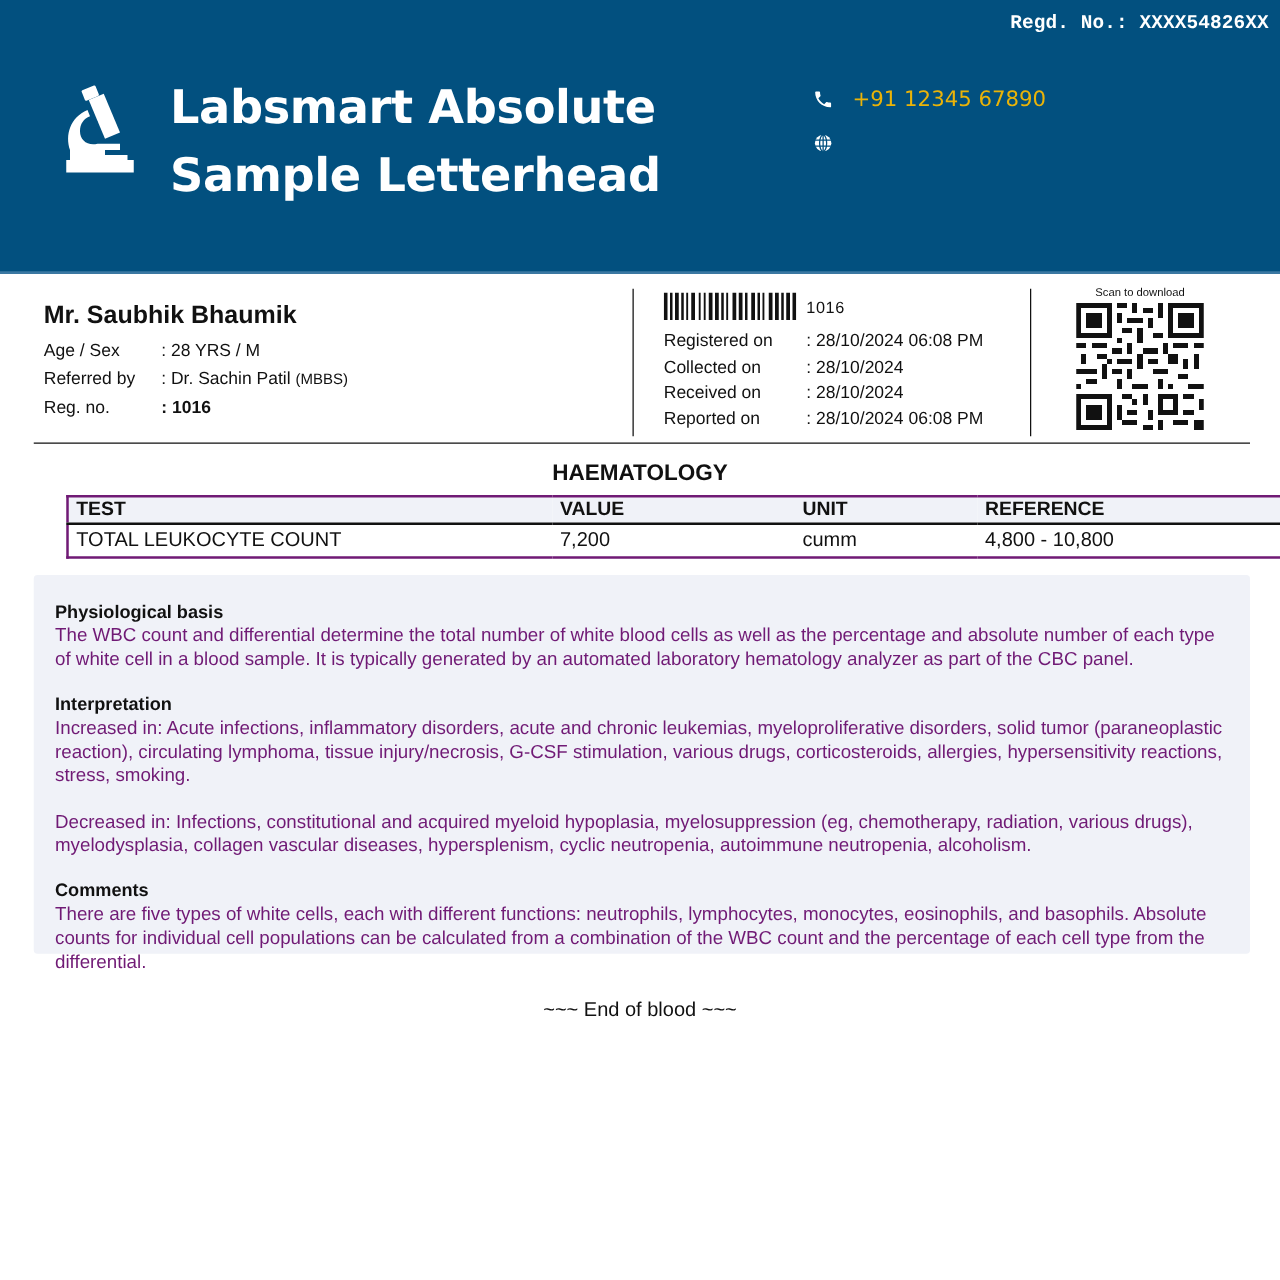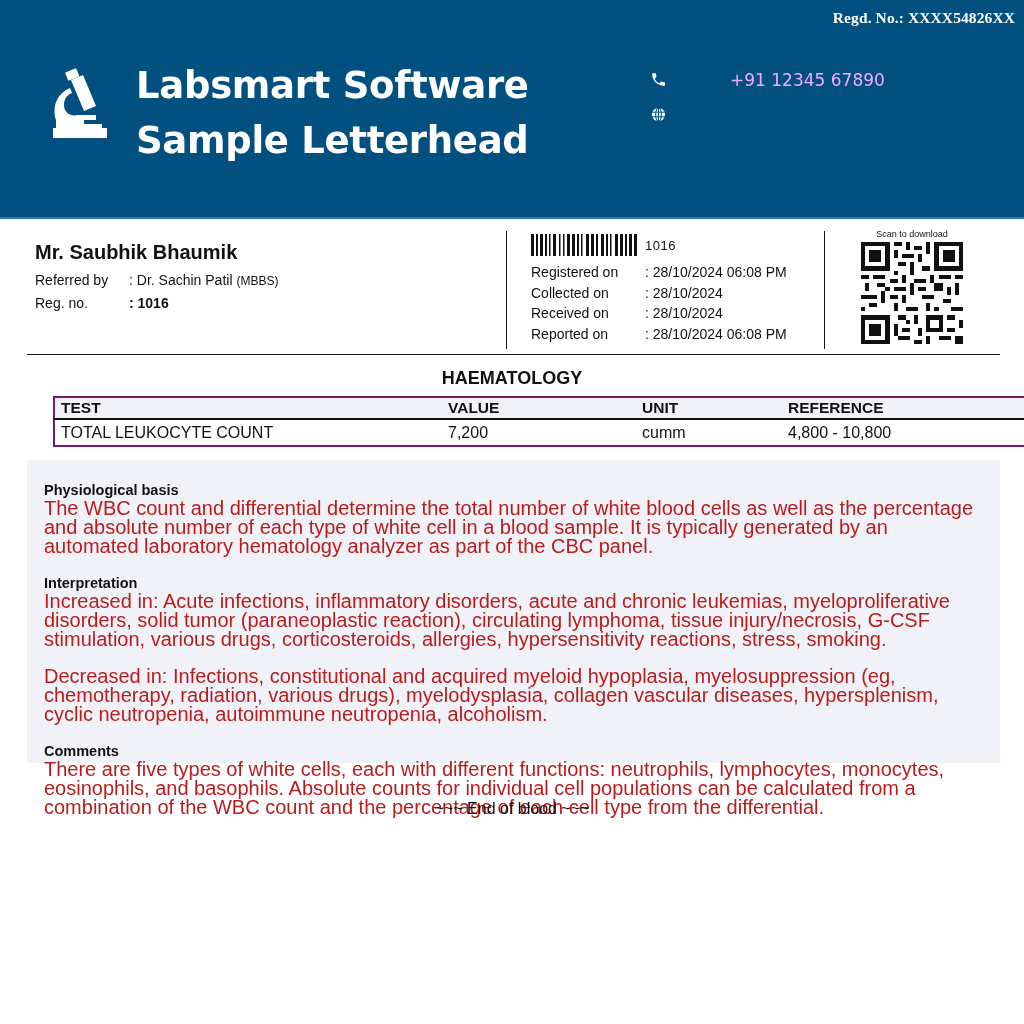--- a/index.html
+++ b/index.html
@@ -7,30 +7,30 @@
   body { font-family: "Liberation Sans", sans-serif; color: #111; position: relative; }
 
   
   .banner {
     position: absolute; left: 0; top: 0; width: 1024px; height: 219px;
     background: #02507f;
     border-bottom: 2px solid #3a78a3;
   }
   .regd {
     position: absolute; right: 9px; top: 9px;
-    color: #ffffff; font-family: Liberation Serif, serif; font-weight: bold; font-size: 15.5px;
+    color: #ffffff; font-family: Liberation Mono, monospace; font-weight: bold; font-size: 15.5px;
     letter-spacing: 0.1px;
   }
   .logo-icon { position: absolute; left: 50px; top: 68px; width: 58px; height: 72px; }
   .brand { position: absolute; left: 136px; top: 58px; color: #fff; font-family: "DejaVu Sans", sans-serif; font-weight: bold; font-size: 37px; line-height: 55px; letter-spacing: -0.3px; }
   .contact { position: absolute; left: 648px; top: 62px; color: #fff; font-family: "DejaVu Sans", sans-serif; font-size: 17px; }
   .contact-row { display: flex; align-items: center; height: 35px; }
   .contact-row .ic { width: 20px; height: 20px; margin-right: 14px; display: flex; align-items: center; justify-content: center; }
   .contact-row .ic svg { display: block; }
-  .contact-row span.txt { color: #f0abfc; margin-left: 48px; }
+  .contact-row span.txt { color: #eab308; }
 
   
   .info { position: absolute; left: 27px; top: 229px; width: 973px; height: 126px; border-bottom: 1px solid #111; }
   .patient { position: absolute; left: 8px; top: 12px; width: 470px; }
   .patient-name { font-size: 20px; font-weight: bold; color: #111; margin-bottom: 5px; }
   .prow { display: flex; font-size: 14px; line-height: 22px; color: #111; }
   .prow .lbl { width: 94px; }
   .prow .val small { font-size: 12px; }
   .prow .val.bold { font-weight: bold; }
 
@@ -53,42 +53,42 @@
   .section-title { position: absolute; left: 0; width: 1024px; top: 368px; text-align: center; font-size: 18px; font-weight: bold; color: #111; }
   table.results { position: absolute; left: 27px; top: 396px; width: 973px; border-collapse: collapse; border: 2px solid #701a75; margin-left: 26px; }
   table.results th, table.results td { text-align: left; padding: 0 6px; font-size: 16px; color: #111; }
   table.results th { background: #f0f2f8; font-weight: bold; height: 22px; border-bottom: 2px solid #111; font-size: 15.5px; }
   table.results td { height: 27px; }
   col.c1 { width: 388px; } col.c2 { width: 194px; } col.c3 { width: 146px; } col.c4 { width: auto; }
 
   
   .notes { position: absolute; left: 27px; top: 460px; width: 973px; height: 303px; background: #f0f2f8; border-radius: 3px; padding: 21px 17px 0 17px; }
   .note-head { font-size: 14.5px; font-weight: bold; line-height: 18px; color: #111; }
-  .note-text { font-size: 20px; line-height: 19px; color: #b91c1c; }
+  .note-text { font-size: 15px; line-height: 19px; color: #701a75; }
   .gap { height: 18px; }
 
   .end { position: absolute; left: 0; width: 1024px; top: 800px; text-align: center; font-size: 16px; color: #111; }
 </style>
 </head>
 <body>
 
 <div class="banner">
   <div class="regd">Regd. No.: XXXX54826XX</div>
 
   <svg class="logo-icon" viewBox="0 0 58 72">
     <g fill="#ffffff">
       <rect x="16" y="2" width="12" height="9" rx="1" transform="rotate(-22 22 6)"></rect>
       <path d="M21 12 L33 7 L46 38 L34 43 Z"></path>
       <circle cx="25" cy="31" r="3.2" fill="#02507f"></circle>
       <path d="M20 20 C6 26 2 40 6 52 L6 60 L3 60 L3 70 L57 70 L57 60 L52 60 L52 56 L34 56 L34 52 L46 52 L46 47 L28 47 C20 49 14 44 14 37 C14 31 17 27 22 25 Z"></path>
     </g>
   </svg>
 
   <div class="brand">
-    <div>Labsmart Software</div>
+    <div>Labsmart Absolute</div>
     <div>Sample Letterhead</div>
   </div>
 
   <div class="contact">
     <div class="contact-row">
       <span class="ic">
         <svg width="17" height="17" viewBox="0 0 24 24">
             <path fill="#fff" d="M6.6 10.8c1.4 2.8 3.8 5.1 6.6 6.6l2.2-2.2c.3-.3.7-.4 1-.2 1.1.4 2.3.6 3.6.6.6 0 1 .4 1 1V20c0 .6-.4 1-1 1C10.6 21 3 13.4 3 4c0-.6.4-1 1-1h3.5c.6 0 1 .4 1 1 0 1.3.2 2.5.6 3.6.1.3 0 .7-.2 1L6.6 10.8z"></path>
           </svg>
       </span>
@@ -106,20 +106,24 @@
             </g>
           </svg>
       </span>
     </div>
   </div>
 </div>
 
 <div class="info">
   <div class="patient">
     <div class="patient-name">Mr. Saubhik Bhaumik</div>
+    <div class="prow">
+      <span class="lbl">Age / Sex</span>
+      <span class="val">: 28 YRS / M</span>
+    </div>
     <div class="prow">
       <span class="lbl">Referred by</span>
       <span class="val"><span>: Dr. Sachin Patil</span> <small>(MBBS)</small></span>
     </div>
     <div class="prow">
       <span class="lbl">Reg. no.</span>
       <span class="val bold">: 1016</span>
     </div>
   </div>
 

